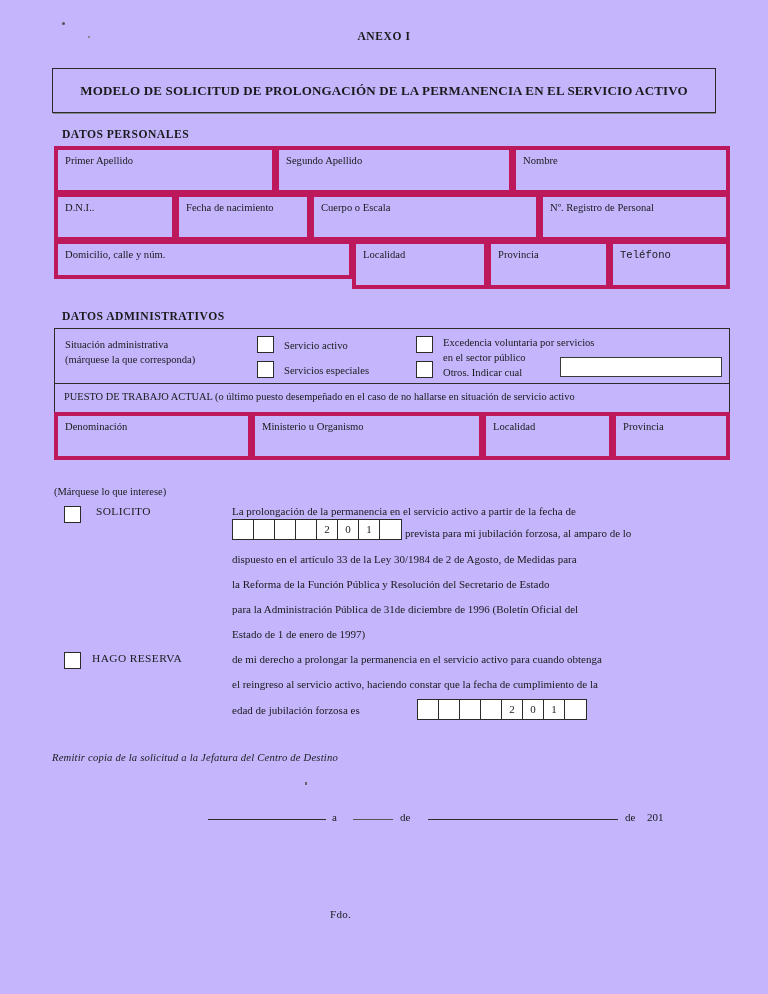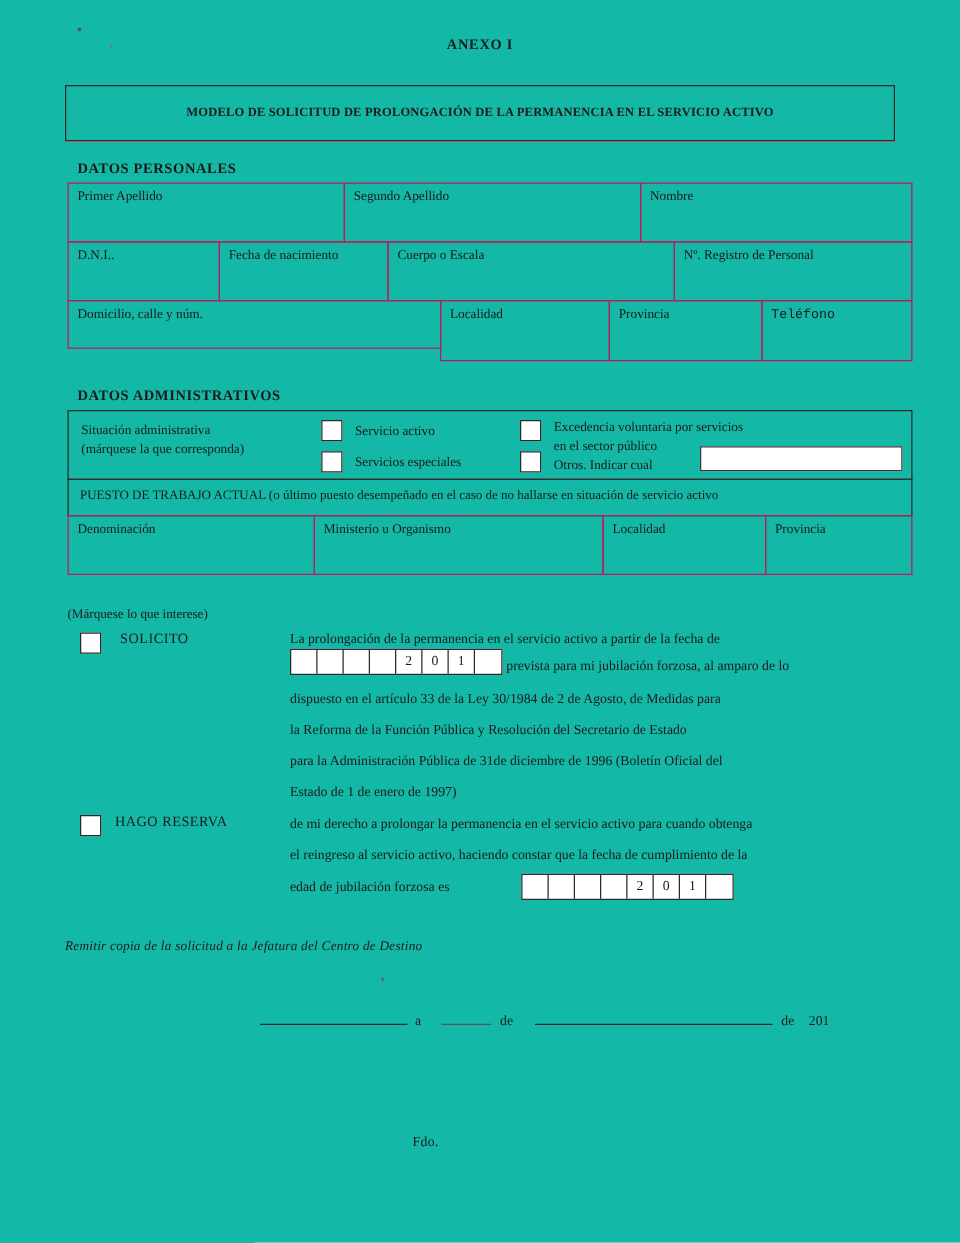--- a/index.html
+++ b/index.html
@@ -12,21 +12,21 @@
     height: 994px;
     position: relative;
     font-family: "Liberation Serif", "DejaVu Serif", serif;
     color: #1a1a1a;
     overflow: hidden;
   }
 
   .page {
     position: absolute;
     inset: 0;
-    background: #14b8a6;
+    background: #c4b5fd;
   }
 
   
   .abs { position: absolute; }
   .cellbox {
     border: 1px solid #2b2b2b;
     box-sizing: border-box;
   }
 
   
@@ -63,21 +63,21 @@
     width: 664px;
     height: 45px;
     border: 1.5px solid #2b2b2b;
     display: flex;
     align-items: center;
     justify-content: center;
     box-sizing: border-box;
     box-shadow: 0.5px 1.5px 0 -0.5px #888;
   }
   #form-title-text {
-    font-size: 10px;
+    font-size: 13px;
     font-weight: bold;
     letter-spacing: 0.15px;
     white-space: nowrap;
   }
 
   
   .section-heading {
     font-size: 11.6px;
     font-weight: bold;
     letter-spacing: 0.5px;
@@ -87,21 +87,21 @@
 
   
   #personal-table {
     top: 146px;
     left: 54px;
     width: 676px;
     height: 143px;
   }
   .tcell {
     position: absolute;
-    border: 1px solid #be185d;
+    border: 4px solid #be185d;
     box-sizing: border-box;
     font-size: 10.6px;
     padding: 5px 0 0 7px;
     background: transparent;
     overflow: hidden;
     white-space: nowrap;
   }
 
   
   #admin-table {

